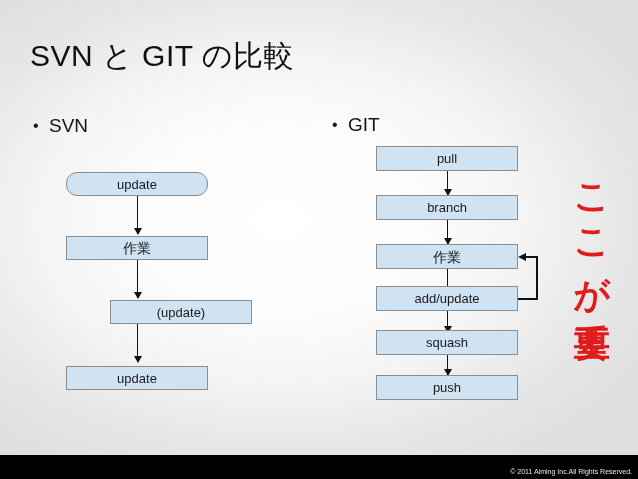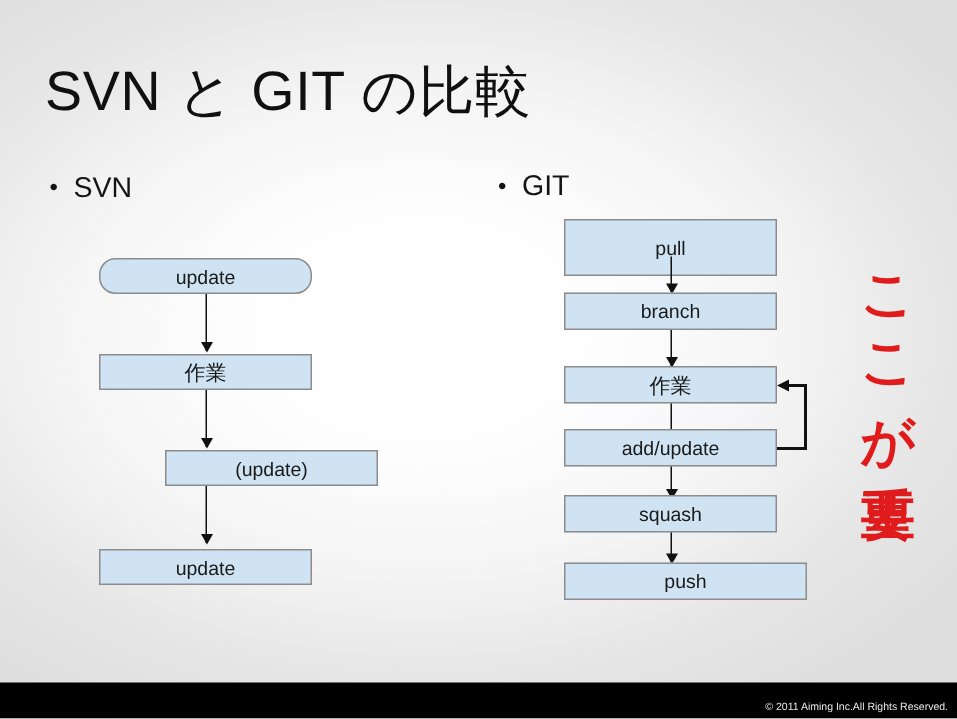--- a/index.html
+++ b/index.html
@@ -25,21 +25,21 @@
         #e6e6e6 78%,
         #dedede 100%);
     overflow: hidden;
   }
 
   
   #title {
     position: absolute;
     left: 30px;
     top: 36px;
-    font-size: 37px;
+    font-size: 30px;
     letter-spacing: 0.5px;
     color: #101010;
     white-space: nowrap;
   }
 
   
   .col-heading {
     position: absolute;
     font-size: 19px;
     color: #141414;
@@ -191,36 +191,36 @@
     <div class="arrow" style="left:137px; top:324px; height:38px;"></div>
 
     <div class="fbox" style="left:66px; top:366px; width:142px; height:24px;">update</div>
   </div>
 
   <div class="col-heading" id="git-heading">
     <span class="bullet">•</span><span>GIT</span>
   </div>
 
   <div class="flow-col" id="git-flow">
-    <div class="fbox" style="left:376px; top:146px; width:142px; height:38px;">pull</div>
+    <div class="fbox" style="left:376px; top:146px; width:142px; height:25px;">pull</div>
     <div class="arrow" style="left:447px; top:171px; height:24px;"></div>
 
     <div class="fbox" style="left:376px; top:195px; width:142px; height:25px;">branch</div>
     <div class="arrow" style="left:447px; top:220px; height:24px;"></div>
 
     <div class="fbox jp" style="left:376px; top:244px; width:142px; height:25px;">作業</div>
     <div class="arrow" style="left:447px; top:269px; height:24px;"></div>
 
     <div class="fbox" style="left:376px; top:286px; width:142px; height:25px;">add/update</div>
     <div class="arrow" style="left:447px; top:311px; height:21px;"></div>
 
     <div class="fbox" style="left:376px; top:330px; width:142px; height:25px;">squash</div>
     <div class="arrow" style="left:447px; top:355px; height:20px;"></div>
 
-    <div class="fbox" style="left:376px; top:375px; width:162px; height:25px;">push</div>
+    <div class="fbox" style="left:376px; top:375px; width:142px; height:25px;">push</div>
 
     <div class="loop-h" style="left:518px; top:298px; width:20px;"></div>
     <div class="loop-v" style="left:536px; top:256px; height:43px;"></div>
     <div class="loop-h" style="left:525px; top:256px; width:13px;"></div>
     <div class="loop-head" style="left:518px; top:252.5px;"></div>
   </div>
 
   <div id="emphasis">ここが重要</div>
 
   <div id="footer-rule"></div>

